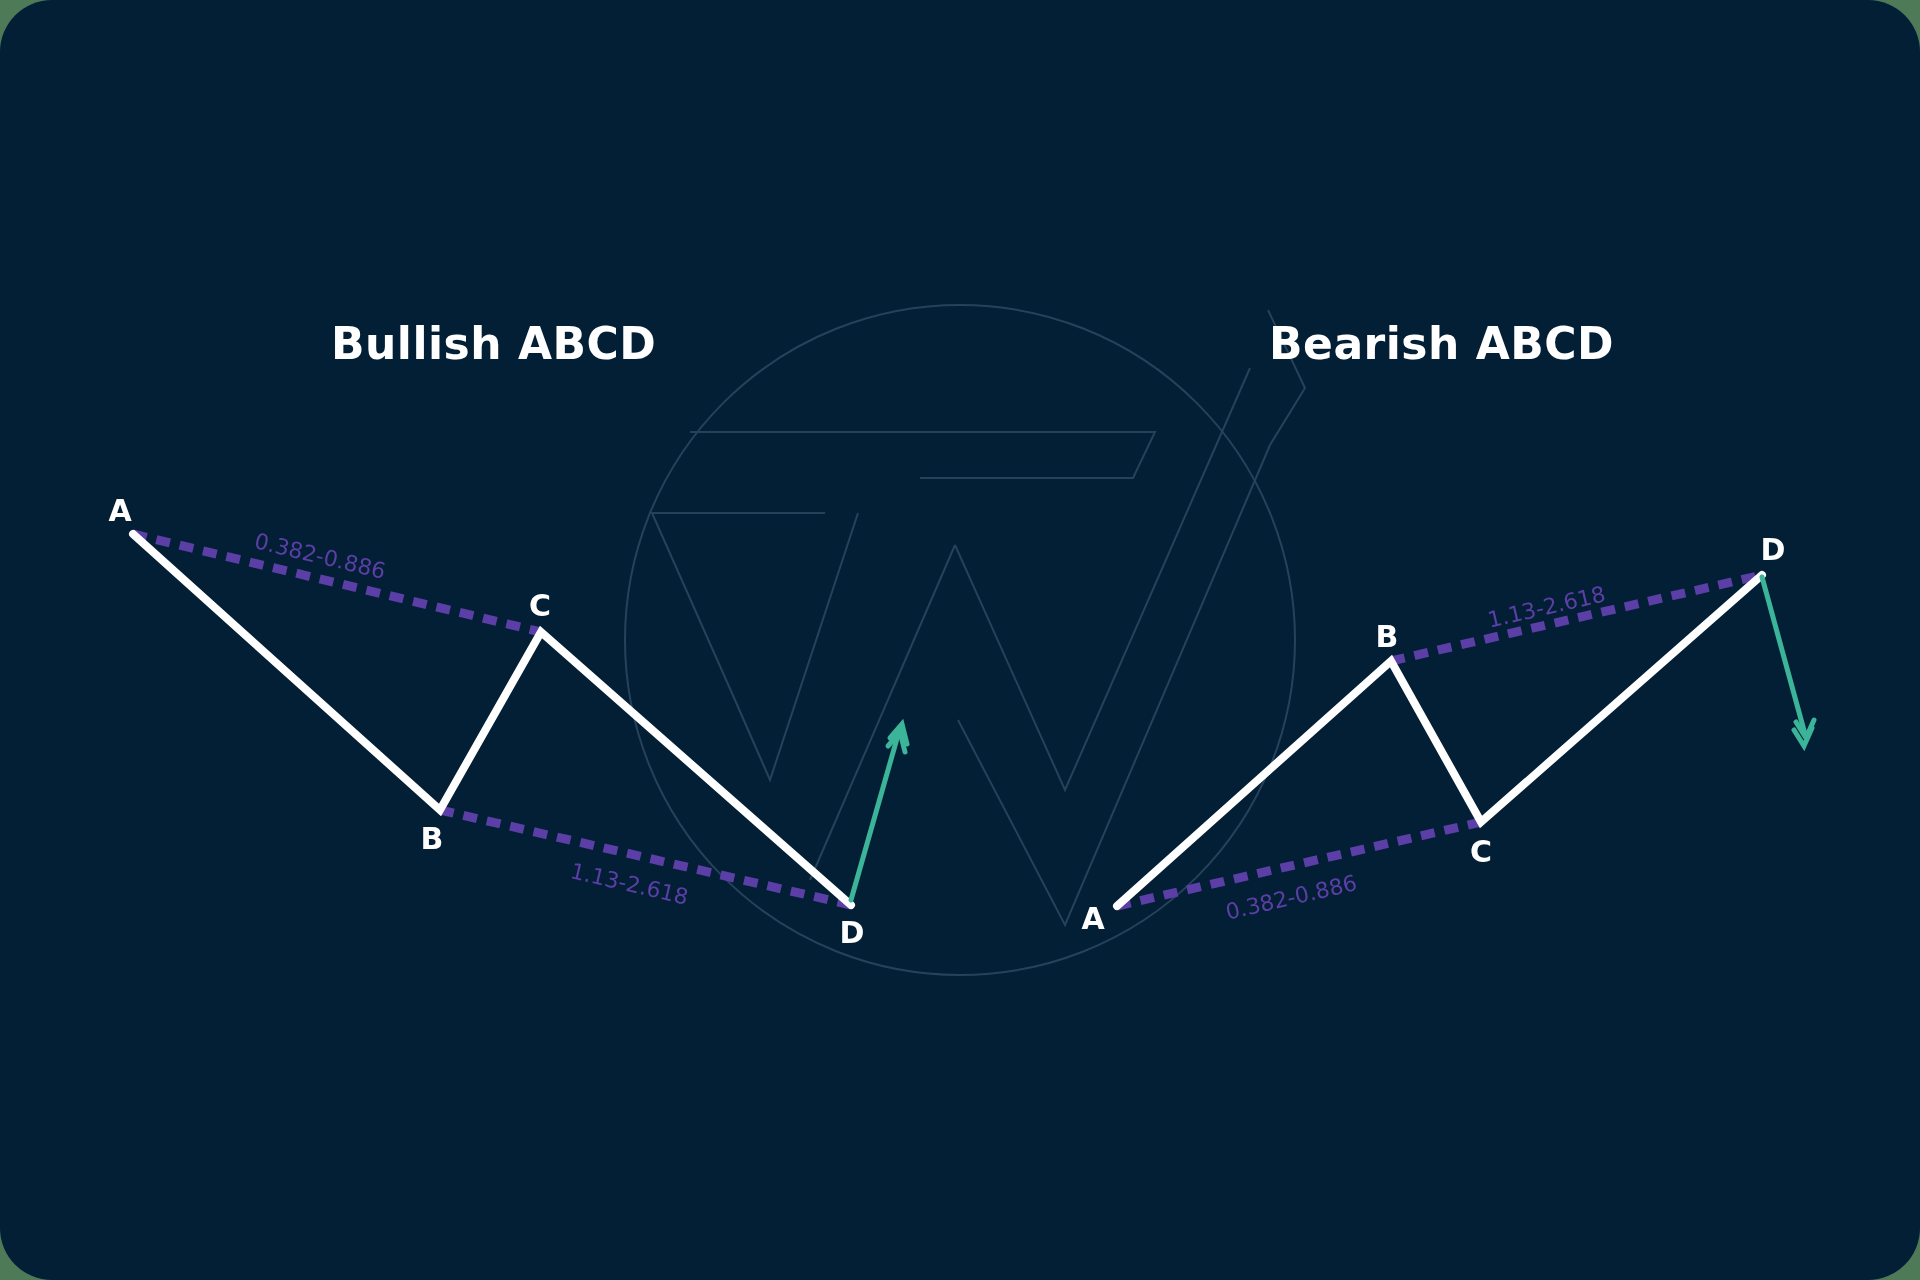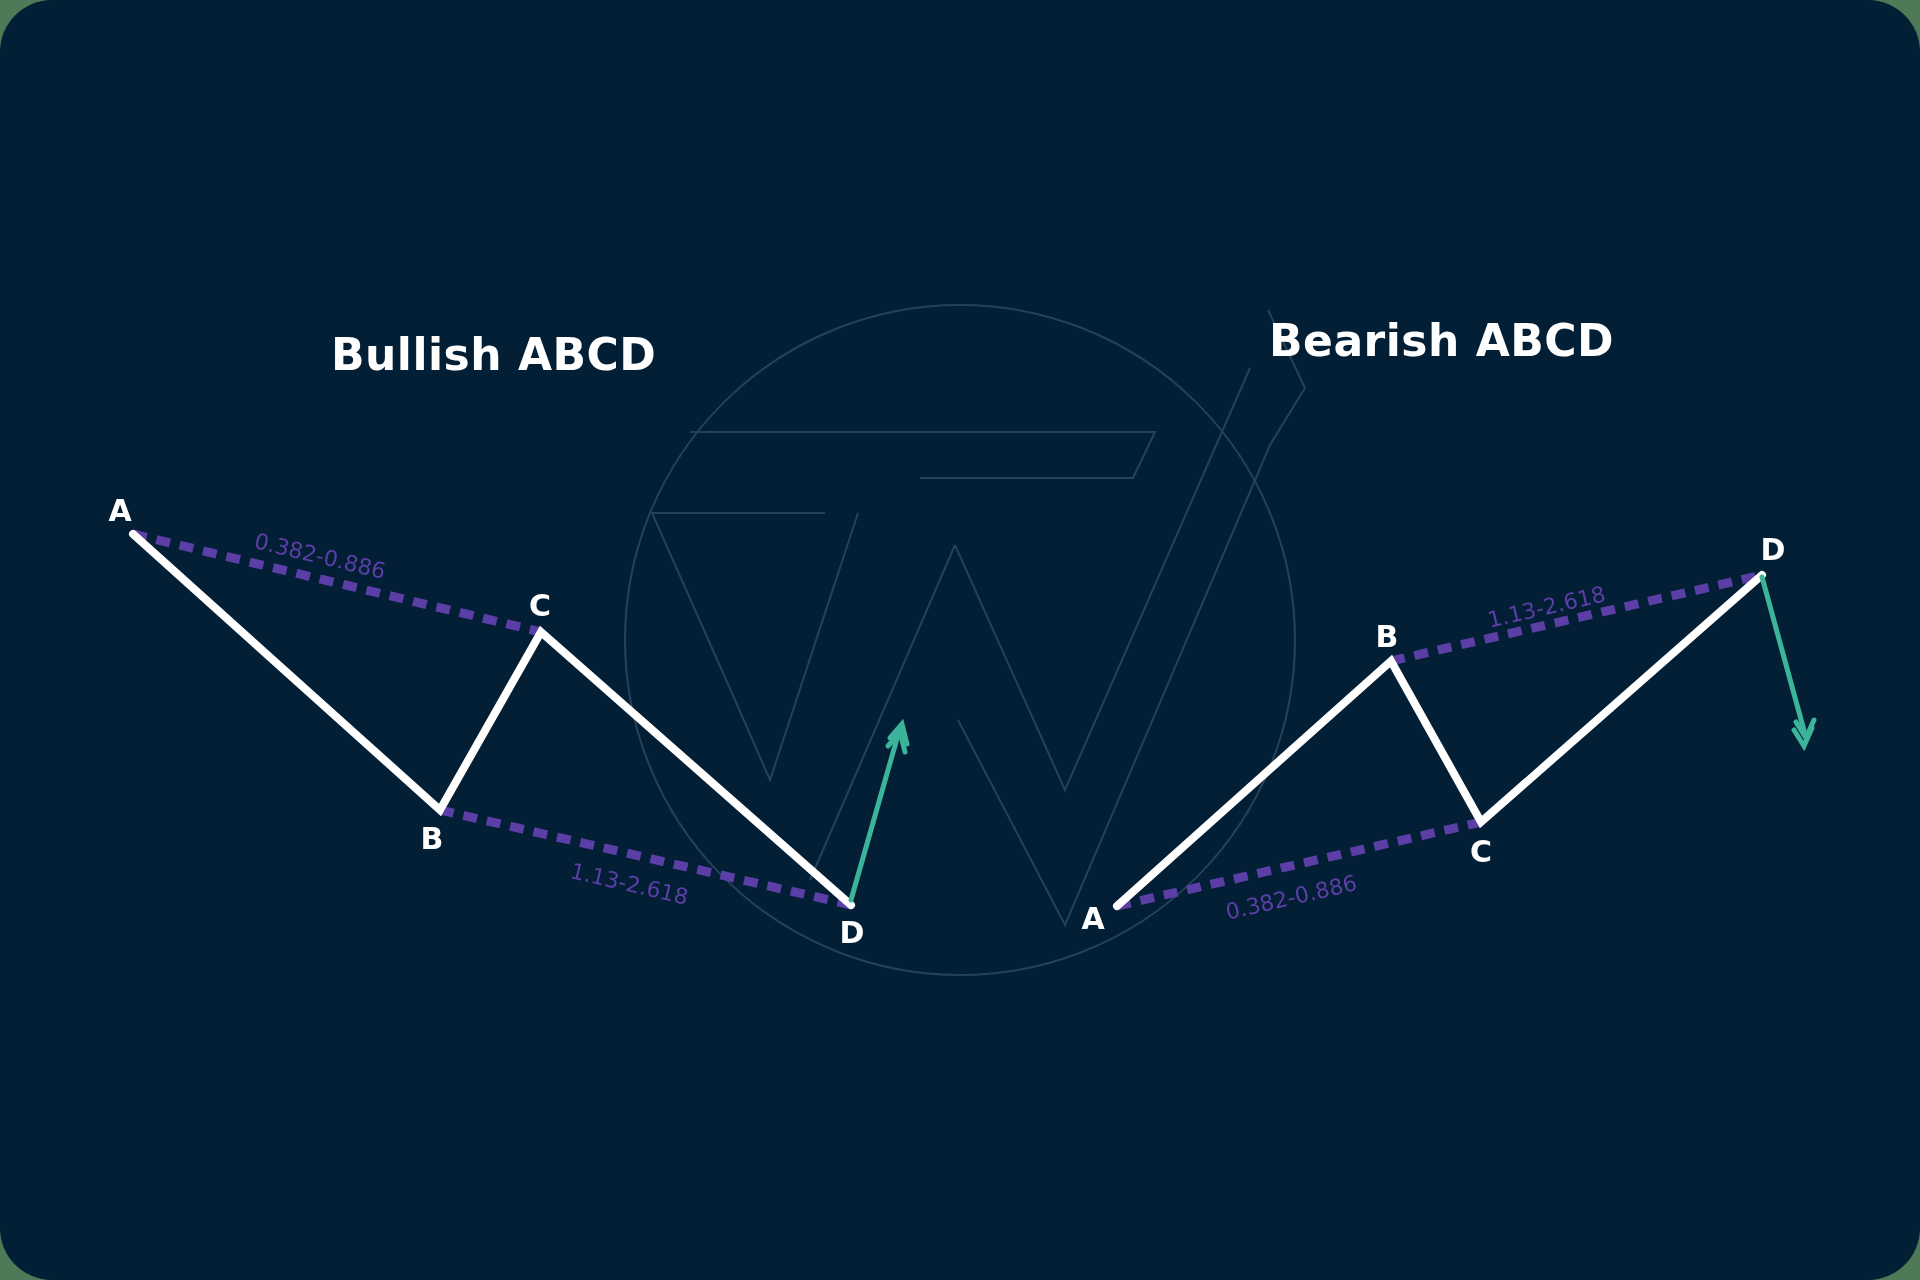--- a/index.html
+++ b/index.html
@@ -1,19 +1,19 @@
 <!DOCTYPE html>
 <html><head>
 <meta charset="utf-8">
 <style>
   html, body { margin:0; padding:0; }
   body { width:1920px; height:1280px; background:#4e7a58; overflow:hidden; position:relative; font-family:"DejaVu Sans","Liberation Sans",sans-serif; }
   .card { position:absolute; left:0; top:0; width:1920px; height:1280px; background:#031f35; border-radius:52px; overflow:hidden; }
   svg { position:absolute; left:0; top:0; }
-  .title { position:absolute; color:#ffffff; font-weight:bold; font-size:44px; letter-spacing:0.5px;margin-top:11px; }
+  .title { position:absolute; color:#ffffff; font-weight:bold; font-size:44px; letter-spacing:0.5px; }
   .pt { position:absolute; color:#ffffff; font-weight:bold; font-size:30px; transform:translate(-50%,-50%); }
   .ratio { position:absolute; color:#5b3ea6; font-size:22px; transform-origin:left center; white-space:nowrap; }
 </style>
 </head>
 <body>
 
 <div class="card">
 
   <svg width="1920" height="1280">
     <g fill="none" stroke="#2a4660" stroke-width="2" opacity="0.9">
@@ -45,21 +45,21 @@
     <polyline points="1117,906 1391,661 1481,822 1762,575" fill="none" stroke="#ffffff" stroke-width="8" stroke-linecap="round"></polyline>
 
     <g stroke="#3bb49a" stroke-width="5" fill="none" stroke-linecap="round">
       <line x1="1762" y1="577" x2="1805" y2="734"></line>
       <polyline points="1796,722 1806,738 1814,720"></polyline>
       <polyline points="1794,730 1804,746 1812,728"></polyline>
     </g>
   </svg>
 
   <div class="title" style="left:331px; top:318px;">Bullish ABCD</div>
-  <div class="title" style="left:1269px; top:304px;">Bearish ABCD</div>
+  <div class="title" style="left:1269px; top:318px;">Bearish ABCD</div>
 
   <div class="pt" style="left:120px; top:510px;">A</div>
   <div class="pt" style="left:432px; top:838px;">B</div>
   <div class="pt" style="left:540px; top:605px;">C</div>
   <div class="pt" style="left:852px; top:932px;">D</div>
 
   <div class="ratio" style="left:255px; top:528px; transform:rotate(13.5deg);">0.382-0.886</div>
   <div class="ratio" style="left:571px; top:858px; transform:rotate(13deg);">1.13-2.618</div>
 
   <div class="pt" style="left:1093px; top:918px;">A</div>

